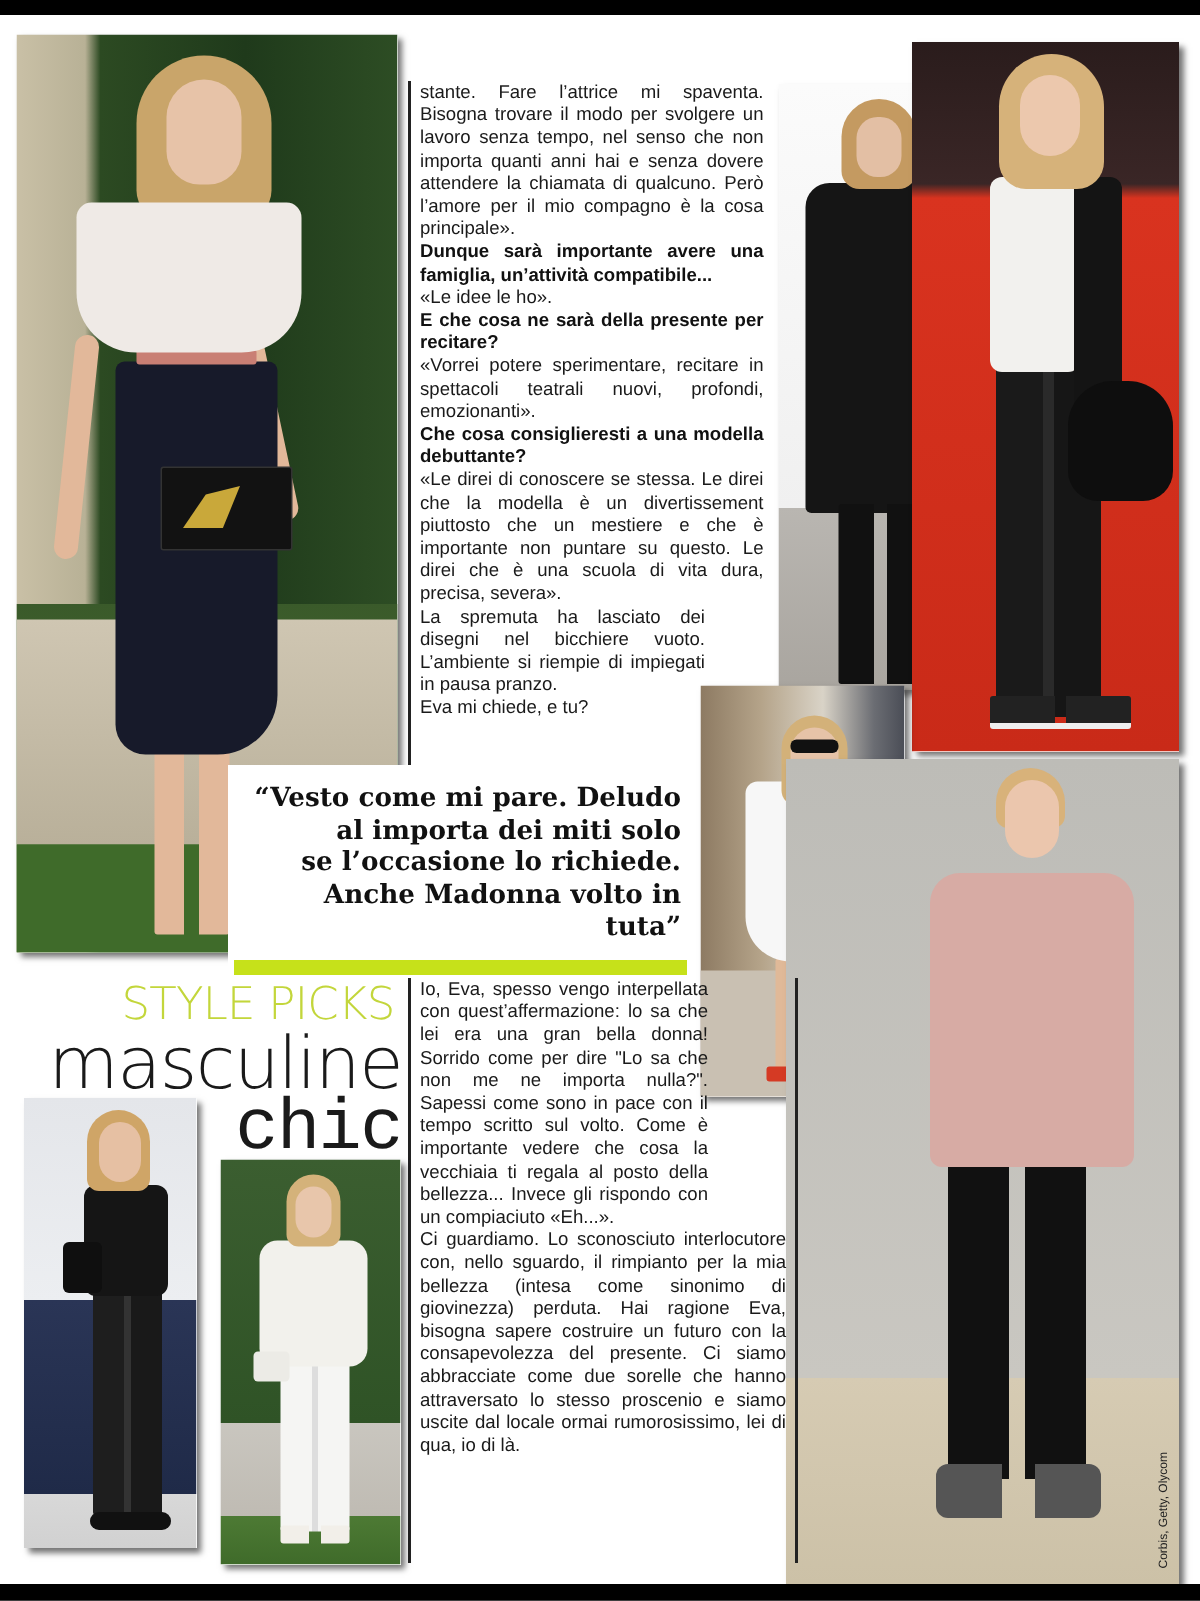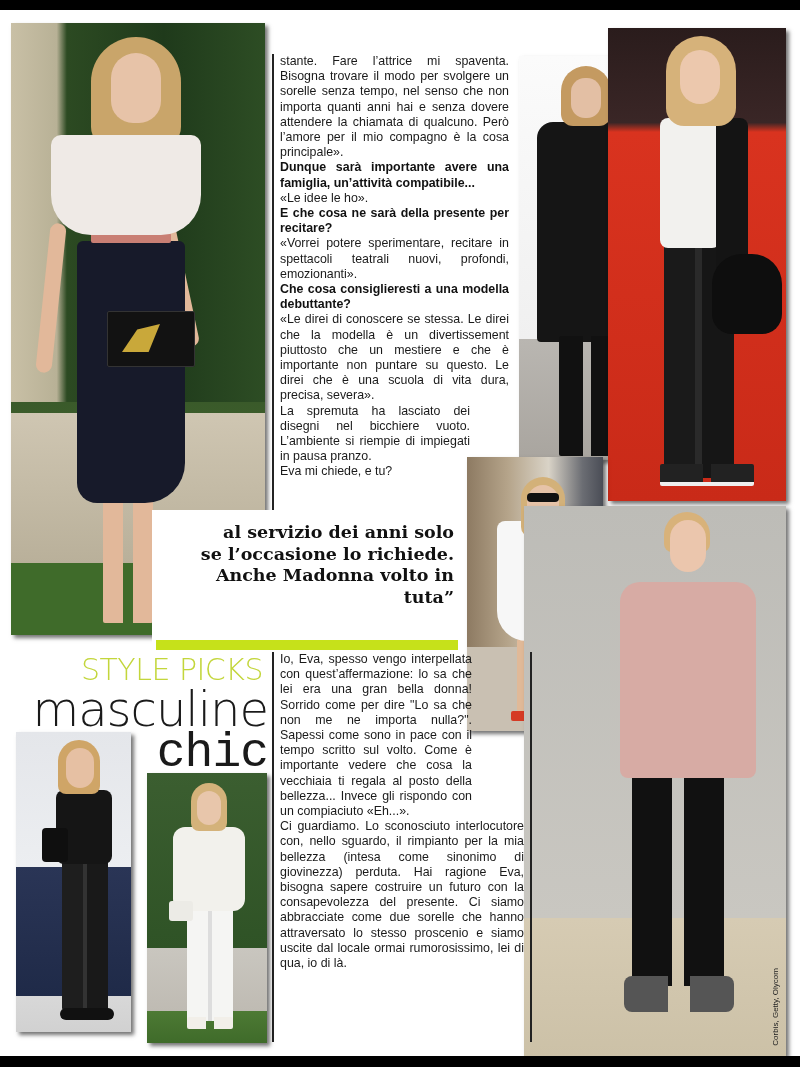--- a/index.html
+++ b/index.html
@@ -147,33 +147,34 @@
     <div class="figure legs"></div>
     <div class="figure skirt"></div>
     <div class="figure belt"></div>
     <div class="figure hair"></div>
     <div class="figure face"></div>
     <div class="figure top"></div>
     <div class="figure clutch"></div>
   </div>
 
   <div class="col-text" id="col1">
-    <p>stante. Fare l’attrice mi spaventa. Bisogna trovare il modo per svolgere un sorelle senza tempo, nel senso che non importa quanti anni hai e senza dovere attendere la chiamata di qualcuno. Però l’amore per il mio compagno è la cosa principale».</p>
+    <p>stante. Fare l’attrice mi spaventa. Bisogna trovare il modo per svolgere un lavoro senza tempo, nel senso che non importa quanti anni hai e senza dovere attendere la chiamata di qualcuno. Però l’amore per il mio compagno è la cosa principale».</p>
     <p class="q">Dunque sarà importante avere una famiglia, un’attività compatibile...</p>
     <p>«Le idee le ho».</p>
     <p class="q">E che cosa ne sarà della presente per recitare?</p>
     <p>«Vorrei potere sperimentare, recitare in spettacoli teatrali nuovi, profondi, emozionanti».</p>
     <p class="q">Che cosa consiglieresti a una modella debuttante?</p>
     <p>«Le direi di conoscere se stessa. Le direi che la modella è un divertissement piuttosto che un mestiere e che è importante non puntare su questo. Le direi che è una scuola di vita dura, precisa, severa».</p>
     <p class="narrow">La spremuta ha lasciato dei disegni nel bicchiere vuoto. L’ambiente si riempie di impiegati in pausa pranzo.</p>
     <p class="narrow">Eva mi chiede, e tu?</p>
   </div>
 
   <div id="pullquote">
-    <div>al servizio dei anni solo</div>
+    <div>“Vesto come mi pare. Deludo</div>
+    <div>al importa dei miti solo</div>
     <div>se l’occasione lo richiede.</div>
     <div>Anche Madonna volto in tuta”</div>
     <div class="bar"></div>
   </div>
 
   <div class="photo" id="p-trench">
     <div class="ph-bg"></div>
     <div class="figure coat"></div>
     <div class="figure boots"></div>
     <div class="figure bag"></div>

